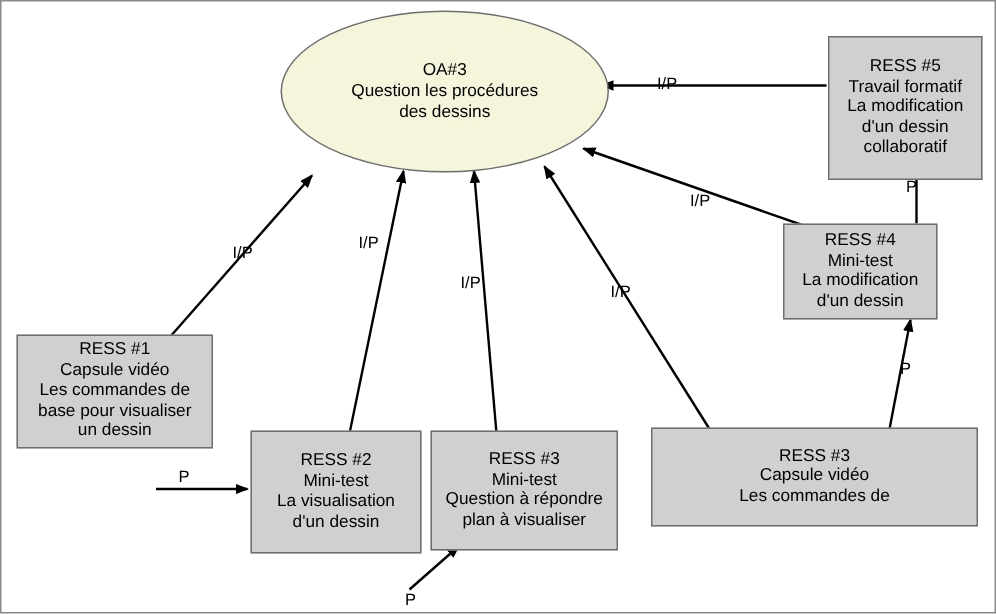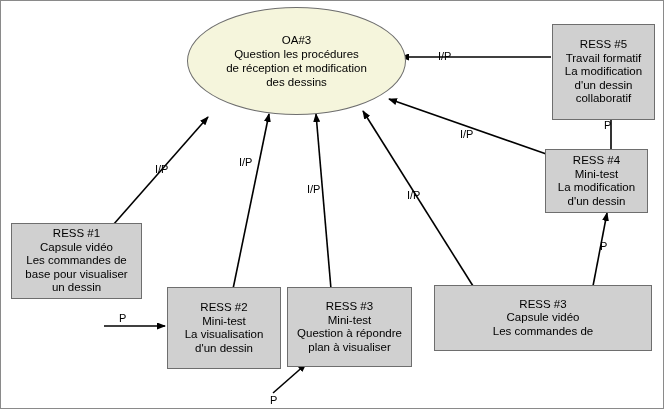--- a/index.html
+++ b/index.html
@@ -94,21 +94,20 @@
     <line x1="272" y1="392" x2="305" y2="363" stroke="#000000" stroke-width="1.6" marker-end="url(#arrow)"></line>
 
     <line x1="592" y1="285" x2="606" y2="212" stroke="#000000" stroke-width="1.6" marker-end="url(#arrow)"></line>
 
     <line x1="610" y1="148" x2="610" y2="105" stroke="#000000" stroke-width="1.6" marker-end="url(#arrow)"></line>
   </svg>
 
   <div class="oa" style="left:186px; top:6px; width:219px; height:108px;">
     <div>OA#3</div>
     <div>Question les procédures</div>
-    <div>de réception et modification</div>
     <div>des dessins</div>
   </div>
 
   <div class="node" style="left:10px; top:222px; width:131px; height:76px;">
     <div>RESS #1</div>
     <div>Capsule vidéo</div>
     <div>Les commandes de</div>
     <div>base pour visualiser</div>
     <div>un dessin</div>
   </div>
@@ -126,21 +125,21 @@
     <div>Question à répondre</div>
     <div>plan à visualiser</div>
   </div>
 
   <div class="node" style="left:433px; top:284px; width:218px; height:66px;">
     <div>RESS #3</div>
     <div>Capsule vidéo</div>
     <div>Les commandes de</div>
   </div>
 
-  <div class="node" style="left:544px; top:148px; width:103px; height:64px;">
+  <div class="node" style="left:521px; top:148px; width:103px; height:64px;">
     <div>RESS #4</div>
     <div>Mini-test</div>
     <div>La modification</div>
     <div>d'un dessin</div>
   </div>
 
   <div class="node" style="left:551px; top:23px; width:103px; height:96px;">
     <div>RESS #5</div>
     <div>Travail formatif</div>
     <div>La modification</div>

